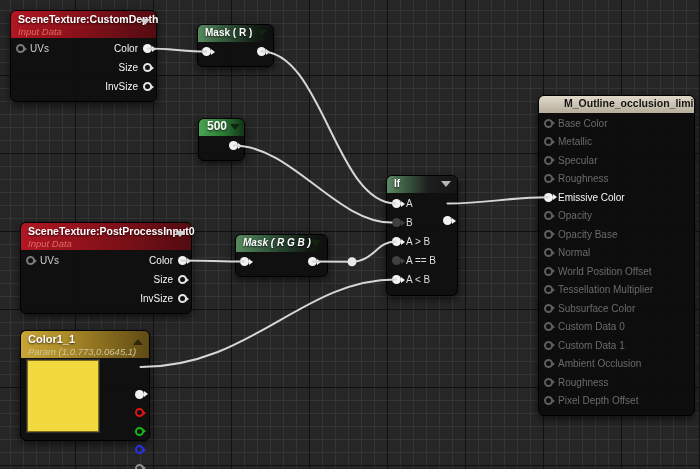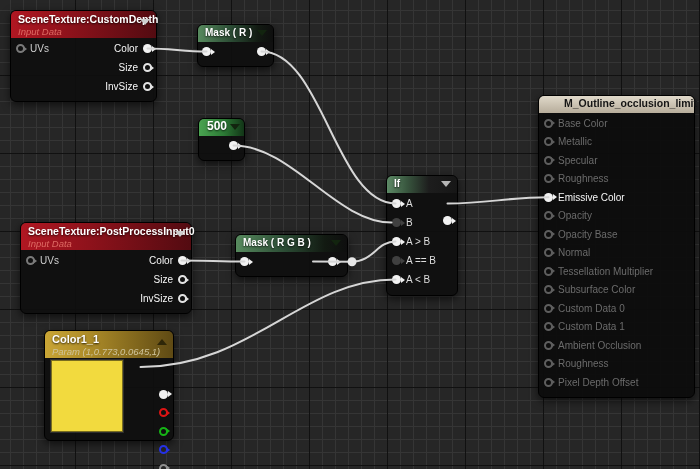--- a/index.html
+++ b/index.html
@@ -143,35 +143,35 @@
         <span class="lbl lbl-bright">Size</span>
         <span class="pin hollow c-ring" style="margin-right:-1px;"></span>
       </div>
       <div class="row r-end">
         <span class="lbl lbl-bright">InvSize</span>
         <span class="pin hollow c-ring" style="margin-right:-1px;"></span>
       </div>
     </div>
   </div>
 
-  <div class="node" style="left:235px;top:234px;width:113px;">
+  <div class="node" style="left:235px;top:234px;width:93px;font-style:italic;">
     <div class="hdr hdr1 hdr-mask">
       <div class="title" style="font-size:10px;">Mask ( R G B )</div>
       <span class="tri-down tri-dark" style="top:5px;"></span>
     </div>
     <div class="body" style="padding-top:0;">
       <div class="row">
         <span class="pin filled c-white" style="margin-left:-1px;"></span>
         <span class="spacer"></span>
         <span class="pin filled c-white" style="margin-right:5px;"></span>
       </div>
     </div>
   </div>
 
-  <div class="node" style="left:20px;top:330px;width:130px;height:111px;margin-left:24px;">
+  <div class="node" style="left:20px;top:330px;width:130px;height:111px;">
     <div class="hdr hdr2 hdr-gold">
       <div class="title" style="font-size:11px;">Color1_1</div>
       <div class="subtitle sub-gold">Param (1,0.773,0.0645,1)</div>
       <span class="tri-up" style="top:8px;"></span>
     </div>
     <div class="body" style="height:86px;">
       <div class="swatch" style="background: rgb(242, 218, 62);"></div>
       <span class="pin filled c-white cpin" style="top:31.5px;"></span>
       <span class="pin hollow c-red cpin" style="top:50px;"></span>
       <span class="pin hollow c-green cpin" style="top:68.5px;"></span>
@@ -239,20 +239,24 @@
           <span class="pin hollow c-dim"></span>
           <span class="lbl lbl-dim">Opacity</span>
         </div>
       <div class="row r18">
           <span class="pin hollow c-dim"></span>
           <span class="lbl lbl-dim">Opacity Base</span>
         </div>
       <div class="row r18">
           <span class="pin hollow c-dim"></span>
           <span class="lbl lbl-dim">Normal</span>
+        </div>
+      <div class="row r18">
+          <span class="pin hollow c-dim"></span>
+          <span class="lbl lbl-dim">World Position Offset</span>
         </div>
       <div class="row r18">
           <span class="pin hollow c-dim"></span>
           <span class="lbl lbl-dim">Tessellation Multiplier</span>
         </div>
       <div class="row r18">
           <span class="pin hollow c-dim"></span>
           <span class="lbl lbl-dim">Subsurface Color</span>
         </div>
       <div class="row r18">

